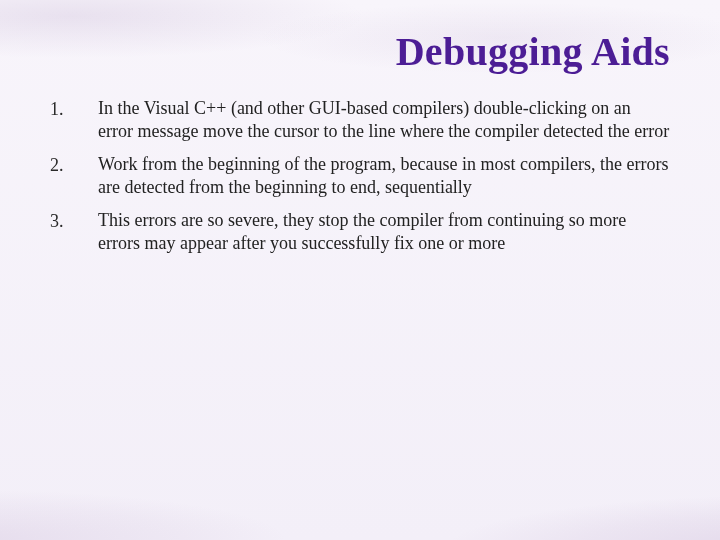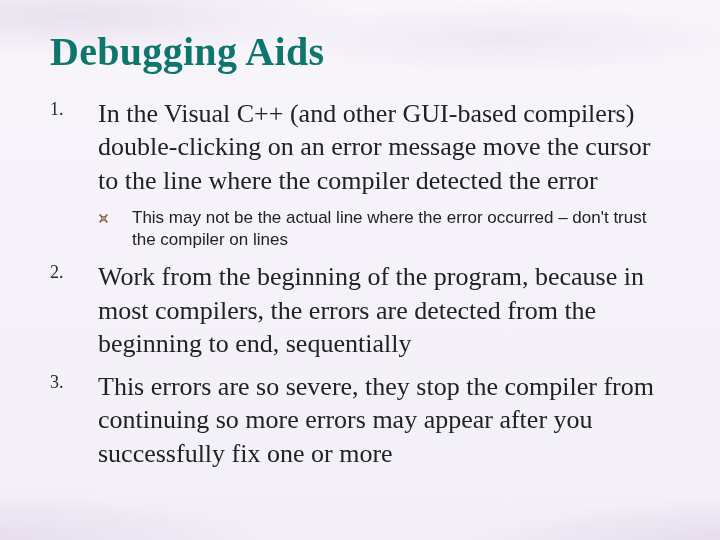--- a/index.html
+++ b/index.html
@@ -15,38 +15,38 @@
       radial-gradient(ellipse 420px 60px at 10% 3%, rgba(120,80,150,0.12) 0%, rgba(120,80,150,0.05) 40%, transparent 70%),
       radial-gradient(ellipse 380px 55px at 70% 7%, rgba(120,80,150,0.08) 0%, transparent 65%),
       radial-gradient(ellipse 500px 80px at 110% 102%, rgba(150,110,170,0.18) 0%, rgba(150,110,170,0.08) 45%, transparent 70%),
       radial-gradient(ellipse 450px 70px at -5% 100%, rgba(150,110,170,0.14) 0%, rgba(150,110,170,0.05) 50%, transparent 72%),
       linear-gradient(180deg, #f8f5fb 0%, #f3eff8 100%);
   }
   .slide { position: relative; width: 720px; height: 540px; padding: 28px 50px 30px 50px; }
   .title {
     font-family: "Comic Sans MS", "Chalkboard", cursive;
     font-size: 40px;
-    color: #0f766e;
-    text-align: left;
+    color: #4c1d95;
+    text-align: right;
     margin-bottom: 22px;
     letter-spacing: 0.3px;
   }
   ol.top { list-style: none; }
   ol.top > li { display: flex; margin-bottom: 10px; }
   .num {
     flex: 0 0 48px;
     font-family: "Comic Sans MS", "Chalkboard", cursive;
     font-size: 18px;
     color: #2a2a2a;
     padding-top: 2px;
   }
   .body {
     flex: 1;
     font-family: "Comic Sans MS", "Chalkboard", cursive;
-    font-size: 26px;
+    font-size: 18px;
     line-height: 1.28;
     color: #222;
   }
   .sub { display: flex; margin: 10px 0 10px 48px; }
   .bullet {
     flex: 0 0 34px;
     display: flex; align-items: flex-start;
     padding-top: 6px;
   }
   .bullet svg { width: 11px; height: 11px; }
@@ -67,30 +67,20 @@
 
   <h1 class="title">Debugging Aids</h1>
 
   <ol class="top">
 
     <li>
       <div class="num">1.</div>
       <div class="body">In the Visual C++ (and other GUI-based compilers) double-clicking on an error message move the cursor to the line where the compiler detected the error</div>
     </li>
 
-    <li class="sub">
-      <div class="bullet">
-        <svg viewBox="0 0 12 12">
-            <rect x="5.2" y="0" width="1.6" height="12" fill="#7a5a3a" transform="rotate(45 6 6)"></rect>
-            <rect x="0" y="5.2" width="12" height="1.6" fill="#7a5a3a" transform="rotate(45 6 6)"></rect>
-            <rect x="3.8" y="3.8" width="4.4" height="4.4" fill="#b79a77" stroke="#7a5a3a" stroke-width="0.6"></rect>
-          </svg>
-      </div>
-      <div class="subtext">This may not be the actual line where the error occurred – don't trust the compiler on lines</div>
-    </li>
 
     <li>
       <div class="num">2.</div>
       <div class="body">Work from the beginning of the program, because in most compilers, the errors are detected from the beginning to end, sequentially</div>
     </li>
 
     <li>
       <div class="num">3.</div>
       <div class="body">This errors are so severe, they stop the compiler from continuing so more errors may appear after you successfully fix one or more</div>
     </li>

